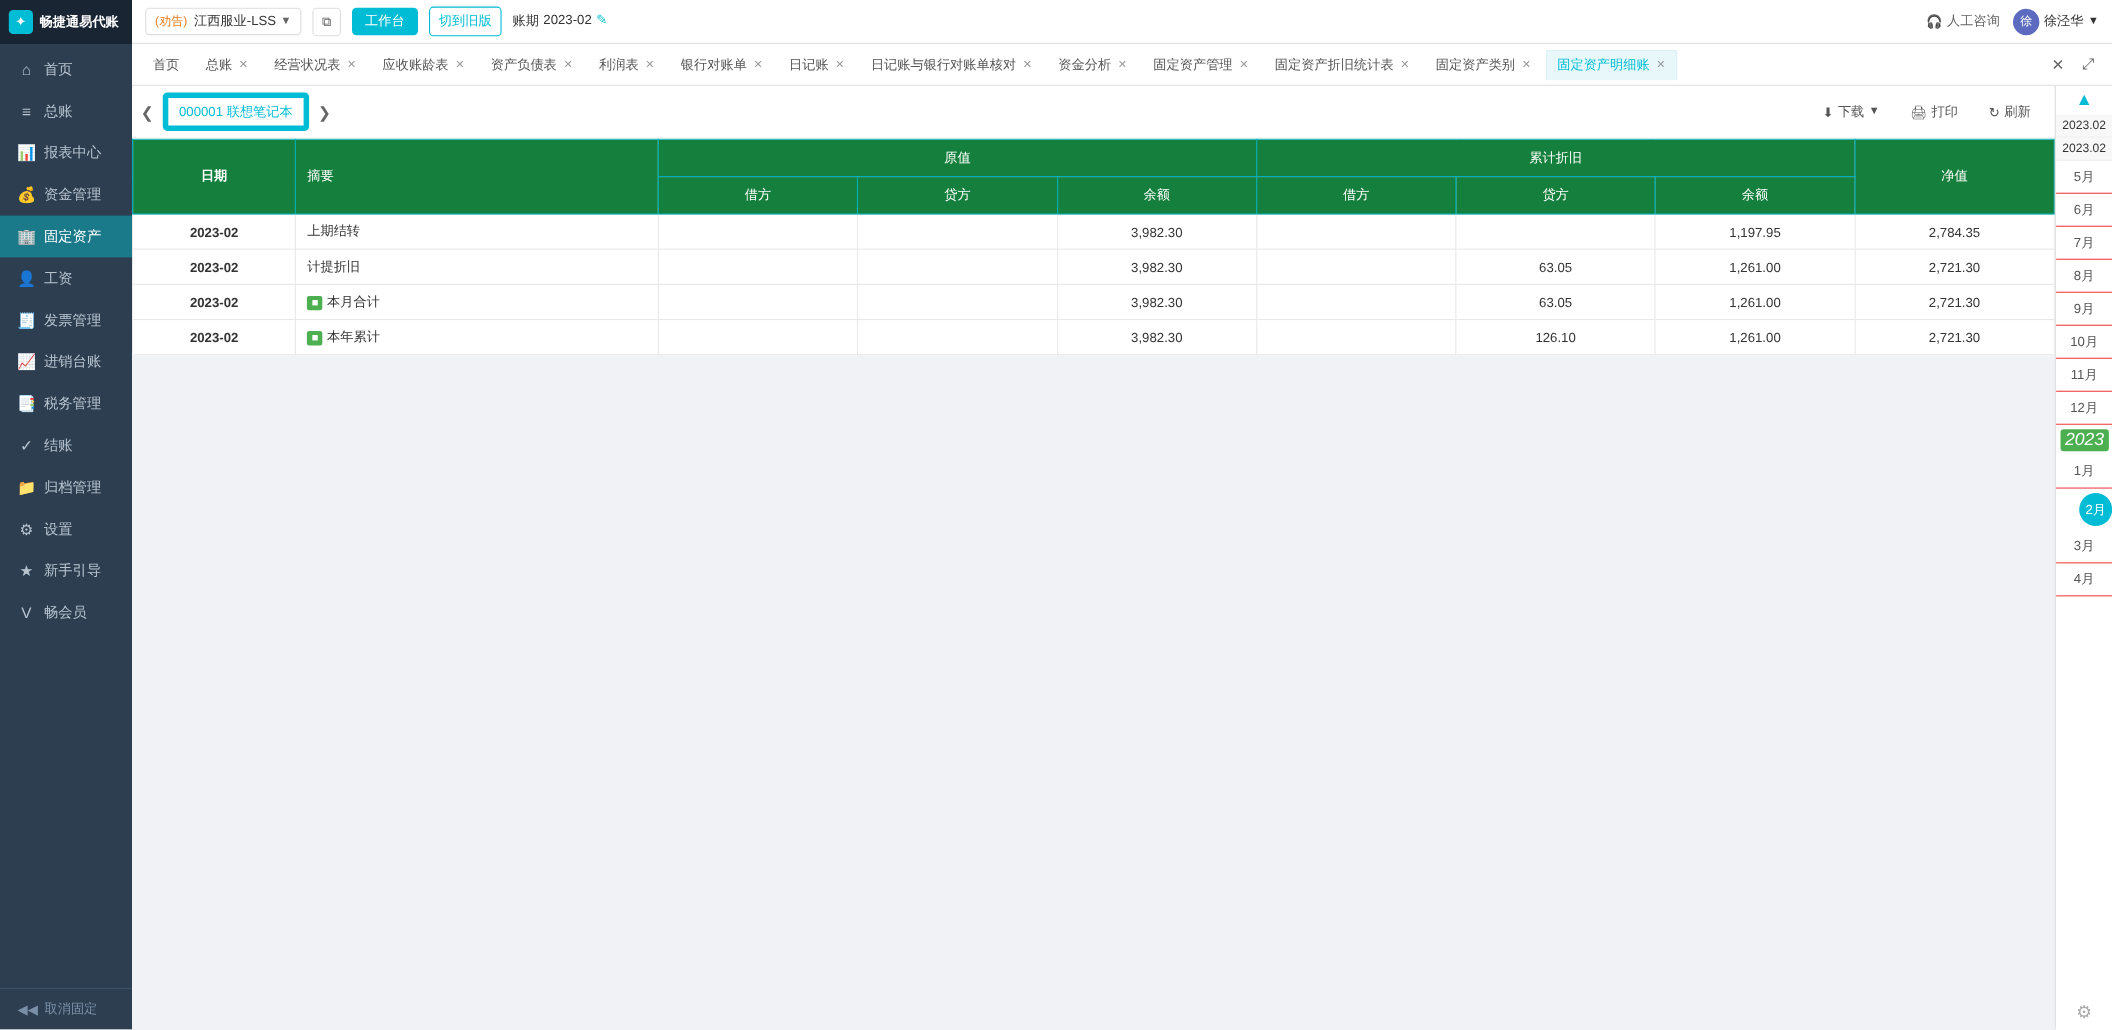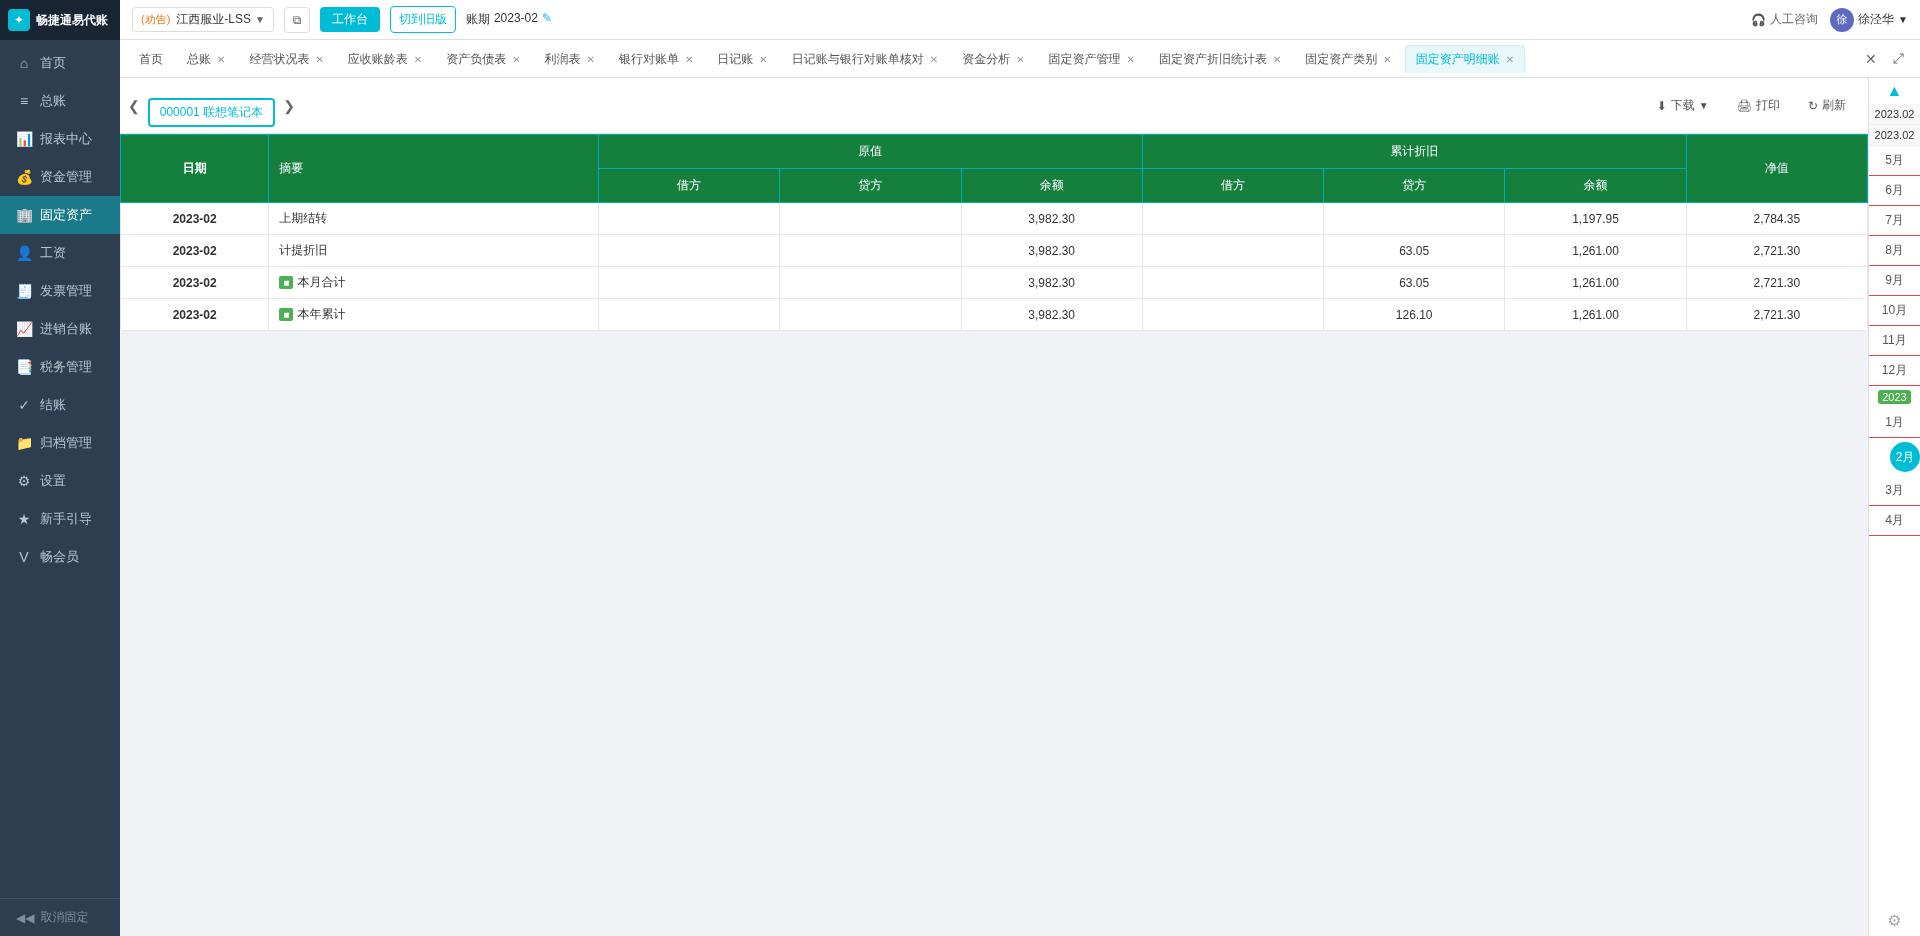--- a/index.html
+++ b/index.html
@@ -242,27 +242,26 @@
       cursor: pointer;
       color: #666;
       font-size: 14px;
       padding: 2px 4px;
     }
     .sub-nav-item {
       display: flex;
       align-items: center;
       gap: 4px;
       padding: 4px 10px;
-      border: 2px solid #1d4ed8;
+      border: 5px solid #1d4ed8;
       border-radius: 4px;
       cursor: pointer;
       font-size: 12px;
       color: #333;
       background: white;
-      margin-top: 14px;
     }
     .sub-nav-item.active {
       border-color: #00bcd4;
       color: #00bcd4;
     }
 
     
     .table-toolbar {
       display: flex;
       justify-content: flex-end;
@@ -649,21 +648,21 @@
       <div class="date-panel-year">2023.02</div>
       <div class="date-panel-month">5月</div>
       <div class="date-panel-month">6月</div>
       <div class="date-panel-month">7月</div>
       <div class="date-panel-month">8月</div>
       <div class="date-panel-month">9月</div>
       <div class="date-panel-month">10月</div>
       <div class="date-panel-month">11月</div>
       <div class="date-panel-month">12月</div>
       <div style="text-align:center; padding:2px 4px; margin:2px auto; display:flex; justify-content:center;">
-        <span style="background:#4caf50; color:white; border-radius:3px; font-size:11px; padding:1px 4px;">2023</span>
+        <span style="background:#4caf50; color:white; border-radius:3px; font-size:16px; padding:1px 4px;font-style:italic;">2023</span>
       </div>
       <div class="date-panel-month">1月</div>
       <div style="display:flex; justify-content:flex-end; padding:4px 0;">
         <div style="background:#00bcd4; color:white; border-radius:50%; width:30px; height:30px; display:flex; align-items:center; justify-content:center; font-size:12px; cursor:pointer;">2月</div>
       </div>
       <div class="date-panel-month">3月</div>
       <div class="date-panel-month">4月</div>
       <div class="date-panel-settings">⚙</div>
     </div>
   </div>

